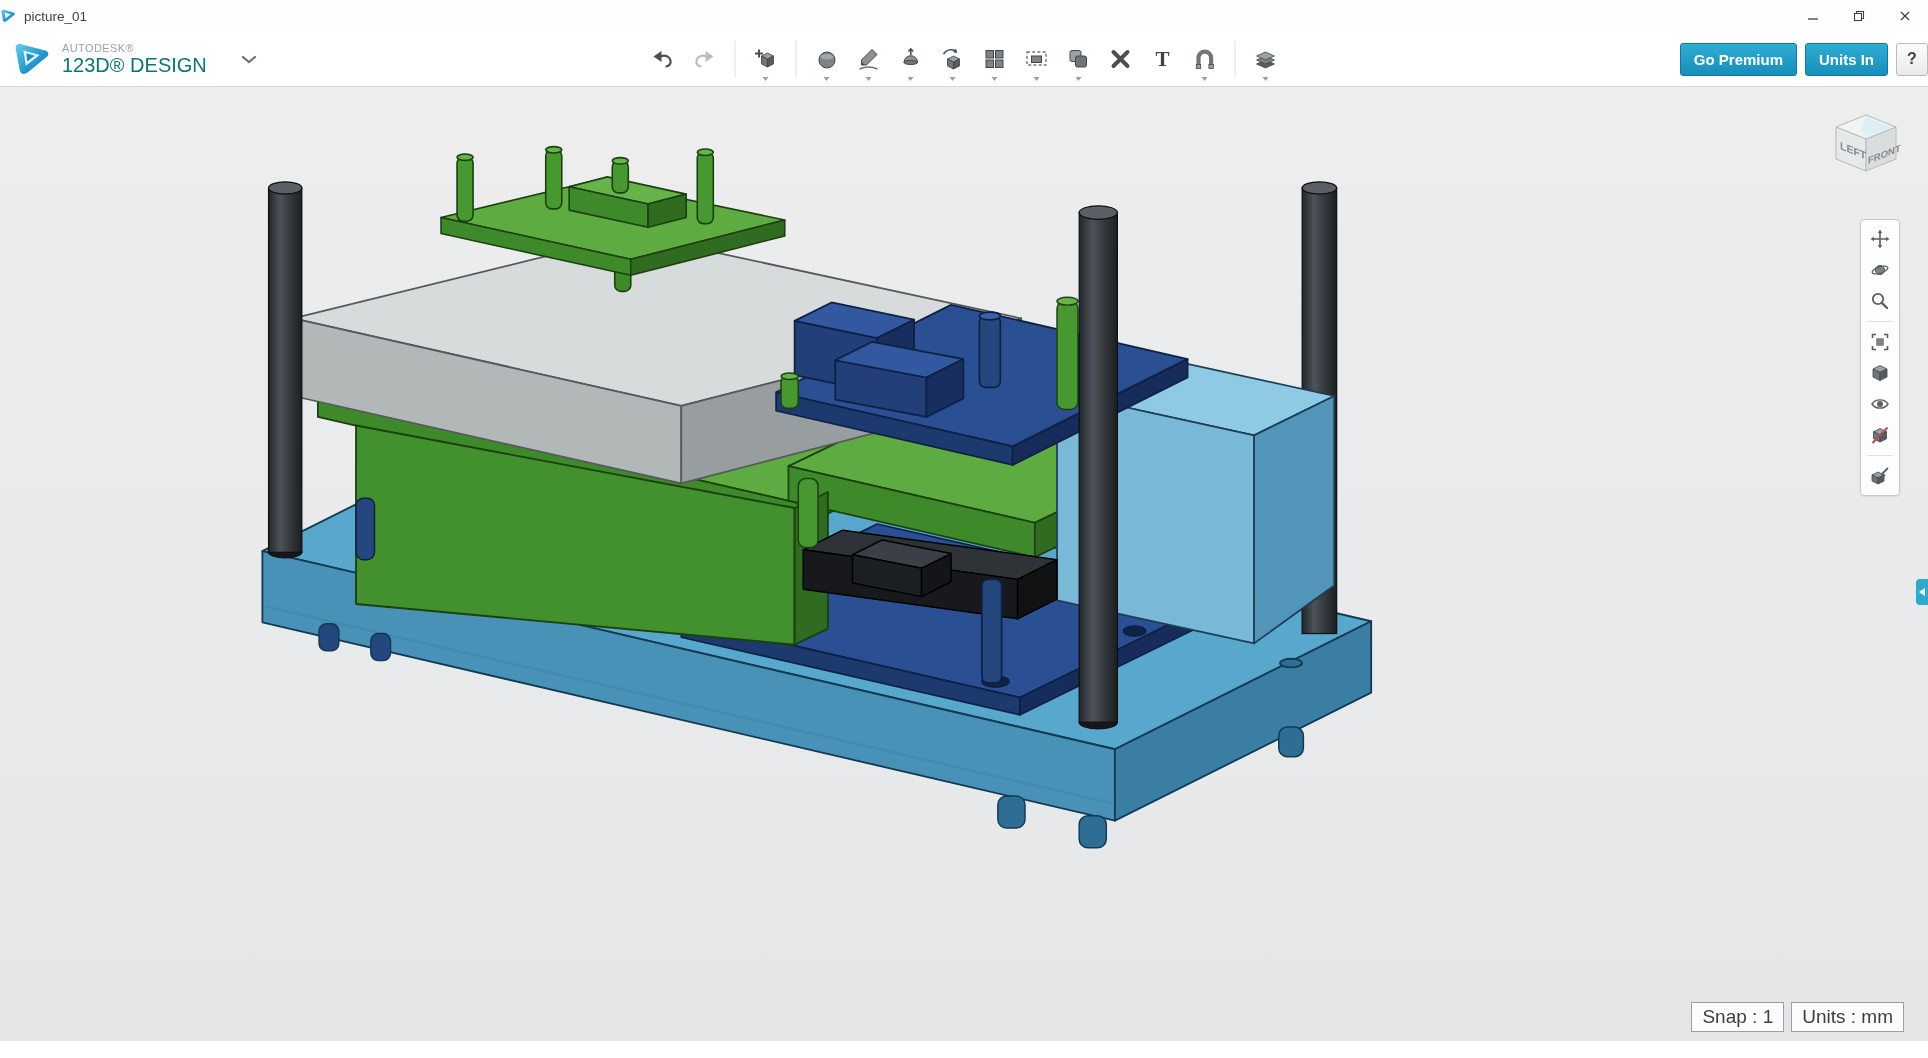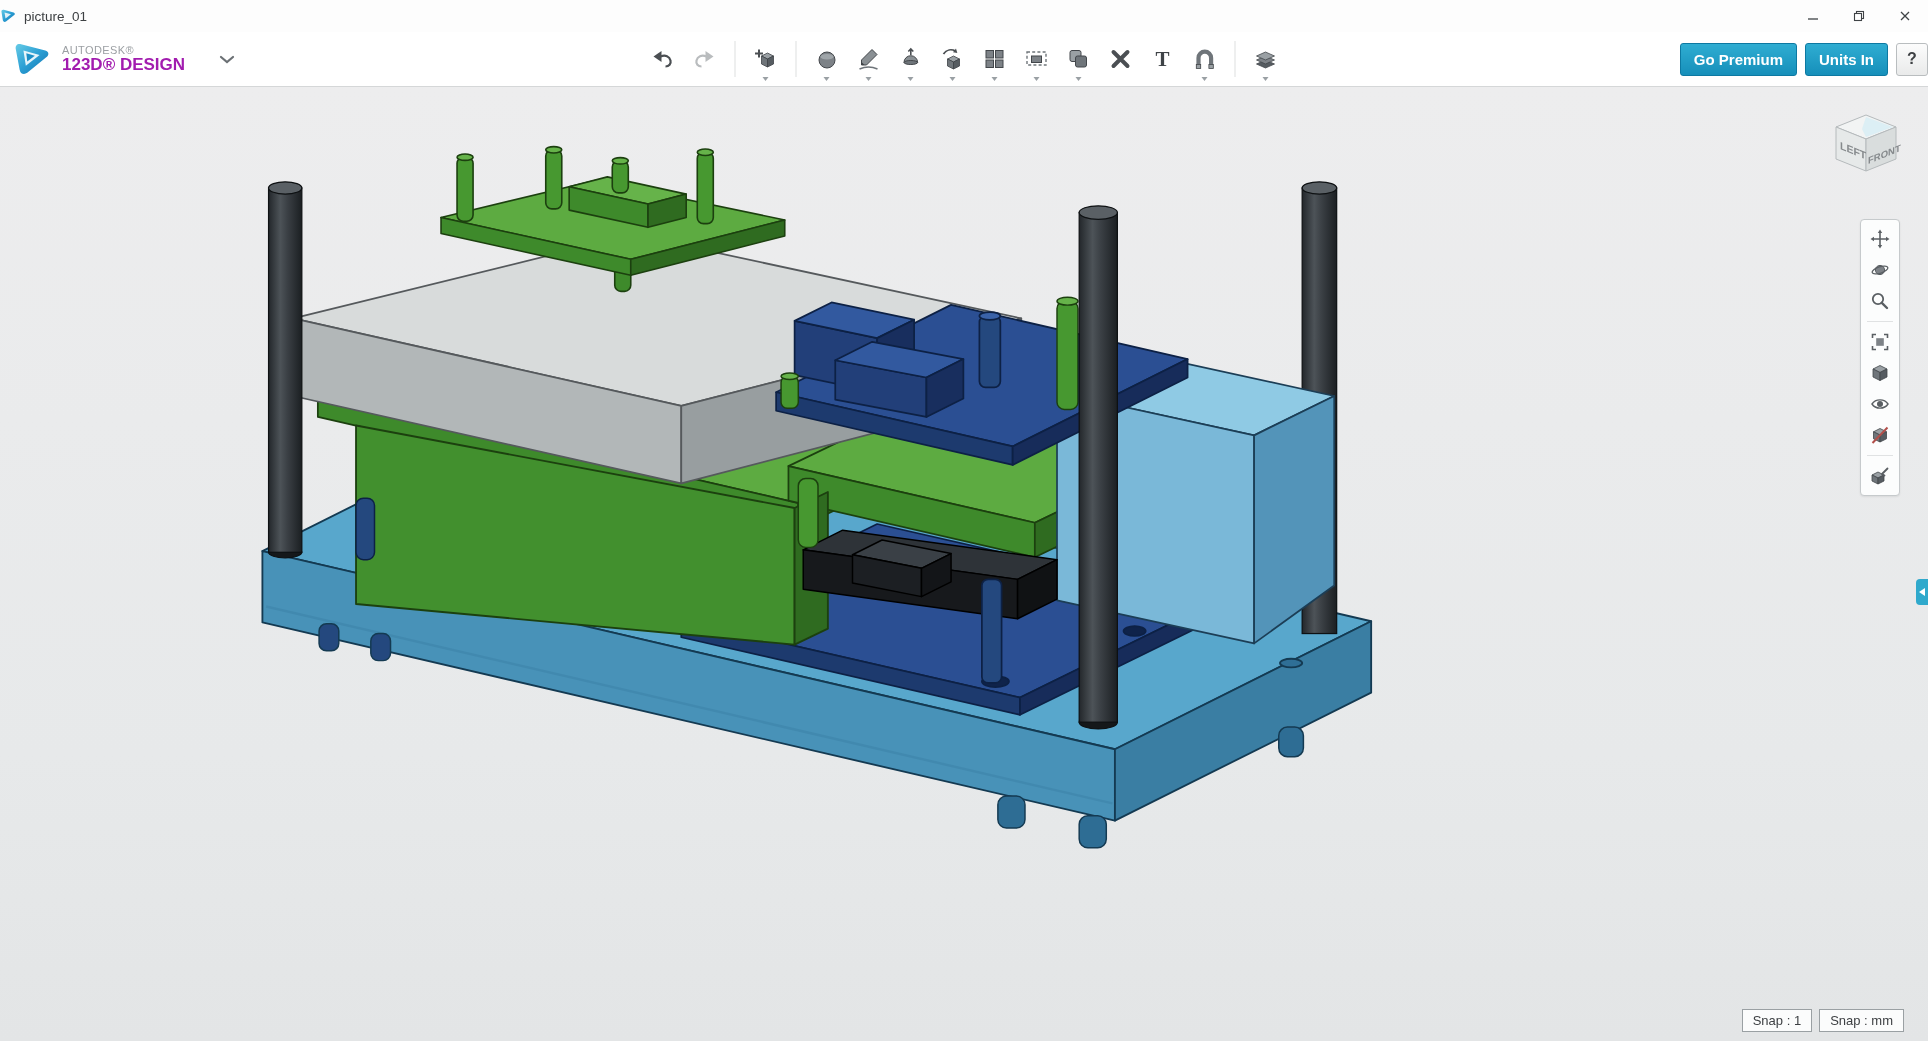--- a/index.html
+++ b/index.html
@@ -11,21 +11,21 @@
   
   .titlebar{height:32px;background:#fdfdfd;display:flex;align-items:center;}
   .title-text{font-size:13.5px;color:#3d4043;margin-left:8px;}
   .win-controls{margin-left:auto;display:flex;height:100%;}
   .win-btn{width:46px;height:32px;display:flex;align-items:center;justify-content:center;cursor:pointer;}
   
   .toolbar{height:54px;background:#ffffff;border-bottom:1px solid #d5d7d8;display:flex;align-items:center;position:relative;}
   .brand{display:flex;align-items:center;padding-left:12px;gap:10px;}
   .brand-text{line-height:1.1;}
   .brand-line1{font-size:11px;color:#9b9fa3;letter-spacing:.4px;}
-  .brand-line2{font-size:17px;font-weight:bold;color:#a21caf;}
+  .brand-line2{font-size:20px;font-weight:normal;color:#0f766e;}
   .chevron-btn{margin-left:18px;width:28px;height:30px;display:flex;align-items:center;justify-content:center;cursor:pointer;}
   .center-tools{position:absolute;left:50%;top:0;height:100%;transform:translateX(-50%);display:flex;align-items:center;}
   .tool-btn{width:42px;height:50px;position:relative;display:flex;align-items:center;justify-content:center;border-radius:3px;cursor:pointer;}
   .caret{position:absolute;bottom:3px;left:50%;margin-left:-3.5px;width:0;height:0;
          border-left:3.5px solid transparent;border-right:3.5px solid transparent;border-top:4px solid #9aa0a4;}
   .tsep{width:1px;height:36px;background:#dddfe0;margin:0 9px;}
   .right-actions{margin-left:auto;display:flex;align-items:center;gap:8px;}
   .btn-primary{background:linear-gradient(#2fadd2,#168fba);color:#fff;font-weight:bold;font-size:15px;
                padding:7px 13px;border-radius:3px;border:1px solid #0d79a2;cursor:pointer;font-family:"Liberation Sans",sans-serif;}
   .btn-help{width:32px;height:33px;background:linear-gradient(#fcfcfc,#e9eaea);border:1px solid #b9bdbf;border-radius:3px;
@@ -34,21 +34,21 @@
   .viewport{position:absolute;top:87px;left:0;right:0;bottom:17px;overflow:hidden;
             background:linear-gradient(180deg,#ededee 0%,#e7e9ea 70%,#e3e5e6 100%);}
   .scene-svg{position:absolute;left:0;top:0;width:100%;height:100%;}
   .viewcube-wrap{position:absolute;top:20px;right:20px;cursor:pointer;}
   .nav-toolbar{position:absolute;top:132px;right:28px;width:38px;background:#fcfdfd;border:1px solid #c6cacc;
                border-radius:4px;display:flex;flex-direction:column;align-items:center;padding:8px 0;gap:9px;
                box-shadow:0 1px 2px rgba(0,0,0,.08);}
   .nav-btn{width:26px;height:22px;display:flex;align-items:center;justify-content:center;cursor:pointer;}
   .nav-sep{width:26px;height:1px;background:#e0e2e3;}
   .status-row{position:absolute;right:24px;bottom:9px;display:flex;gap:7px;}
-  .status-box{background:rgba(252,253,253,.95);border:1px solid #9aa0a3;padding:3px 10px;font-size:13px;color:#3d4043;}
+  .status-box{background:rgba(252,253,253,.95);border:1px solid #9aa0a3;padding:3px 10px;font-size:19px;color:#3d4043;}
   .edge-tab{position:absolute;right:0;top:492px;width:12px;height:26px;background:#2fa9cc;border-radius:4px 0 0 4px;
             display:flex;align-items:center;justify-content:center;cursor:pointer;}
   .edge-tab-arrow{width:0;height:0;border-top:4.5px solid transparent;border-bottom:4.5px solid transparent;border-right:6px solid #ffffff;}
   .bottom-strip{position:absolute;left:0;right:0;bottom:0;height:17px;background:#ffffff;}
 </style>
 </head>
 <body>
 
 <div class="titlebar">
   <svg width="16" height="16" viewBox="0 0 16 16">
@@ -460,21 +460,21 @@
         <polygon points="8,6 14,9 8,12 2,9" fill="#9aa0a4" stroke="#41464a" stroke-width="0.8"></polygon>
         <polygon points="2,9 8,12 8,18 2,15" fill="#6f757a" stroke="#41464a" stroke-width="0.8"></polygon>
         <polygon points="8,12 14,9 14,15 8,18" fill="#565c61" stroke="#41464a" stroke-width="0.8"></polygon>
         <path d="M12 8 L17.5 2.5 M12 8 L14.5 9.5" stroke="#5a5f63" stroke-width="1.8" stroke-linecap="round"></path>
       </svg>
     </div>
   </div>
 
   <div class="status-row">
     <div class="status-box">Snap : 1</div>
-    <div class="status-box">Snap : mm</div>
+    <div class="status-box">Units : mm</div>
   </div>
 
   <div class="edge-tab">
     <div class="edge-tab-arrow"></div>
   </div>
 </div>
 
 <div class="bottom-strip"></div>
 
 </body></html>

